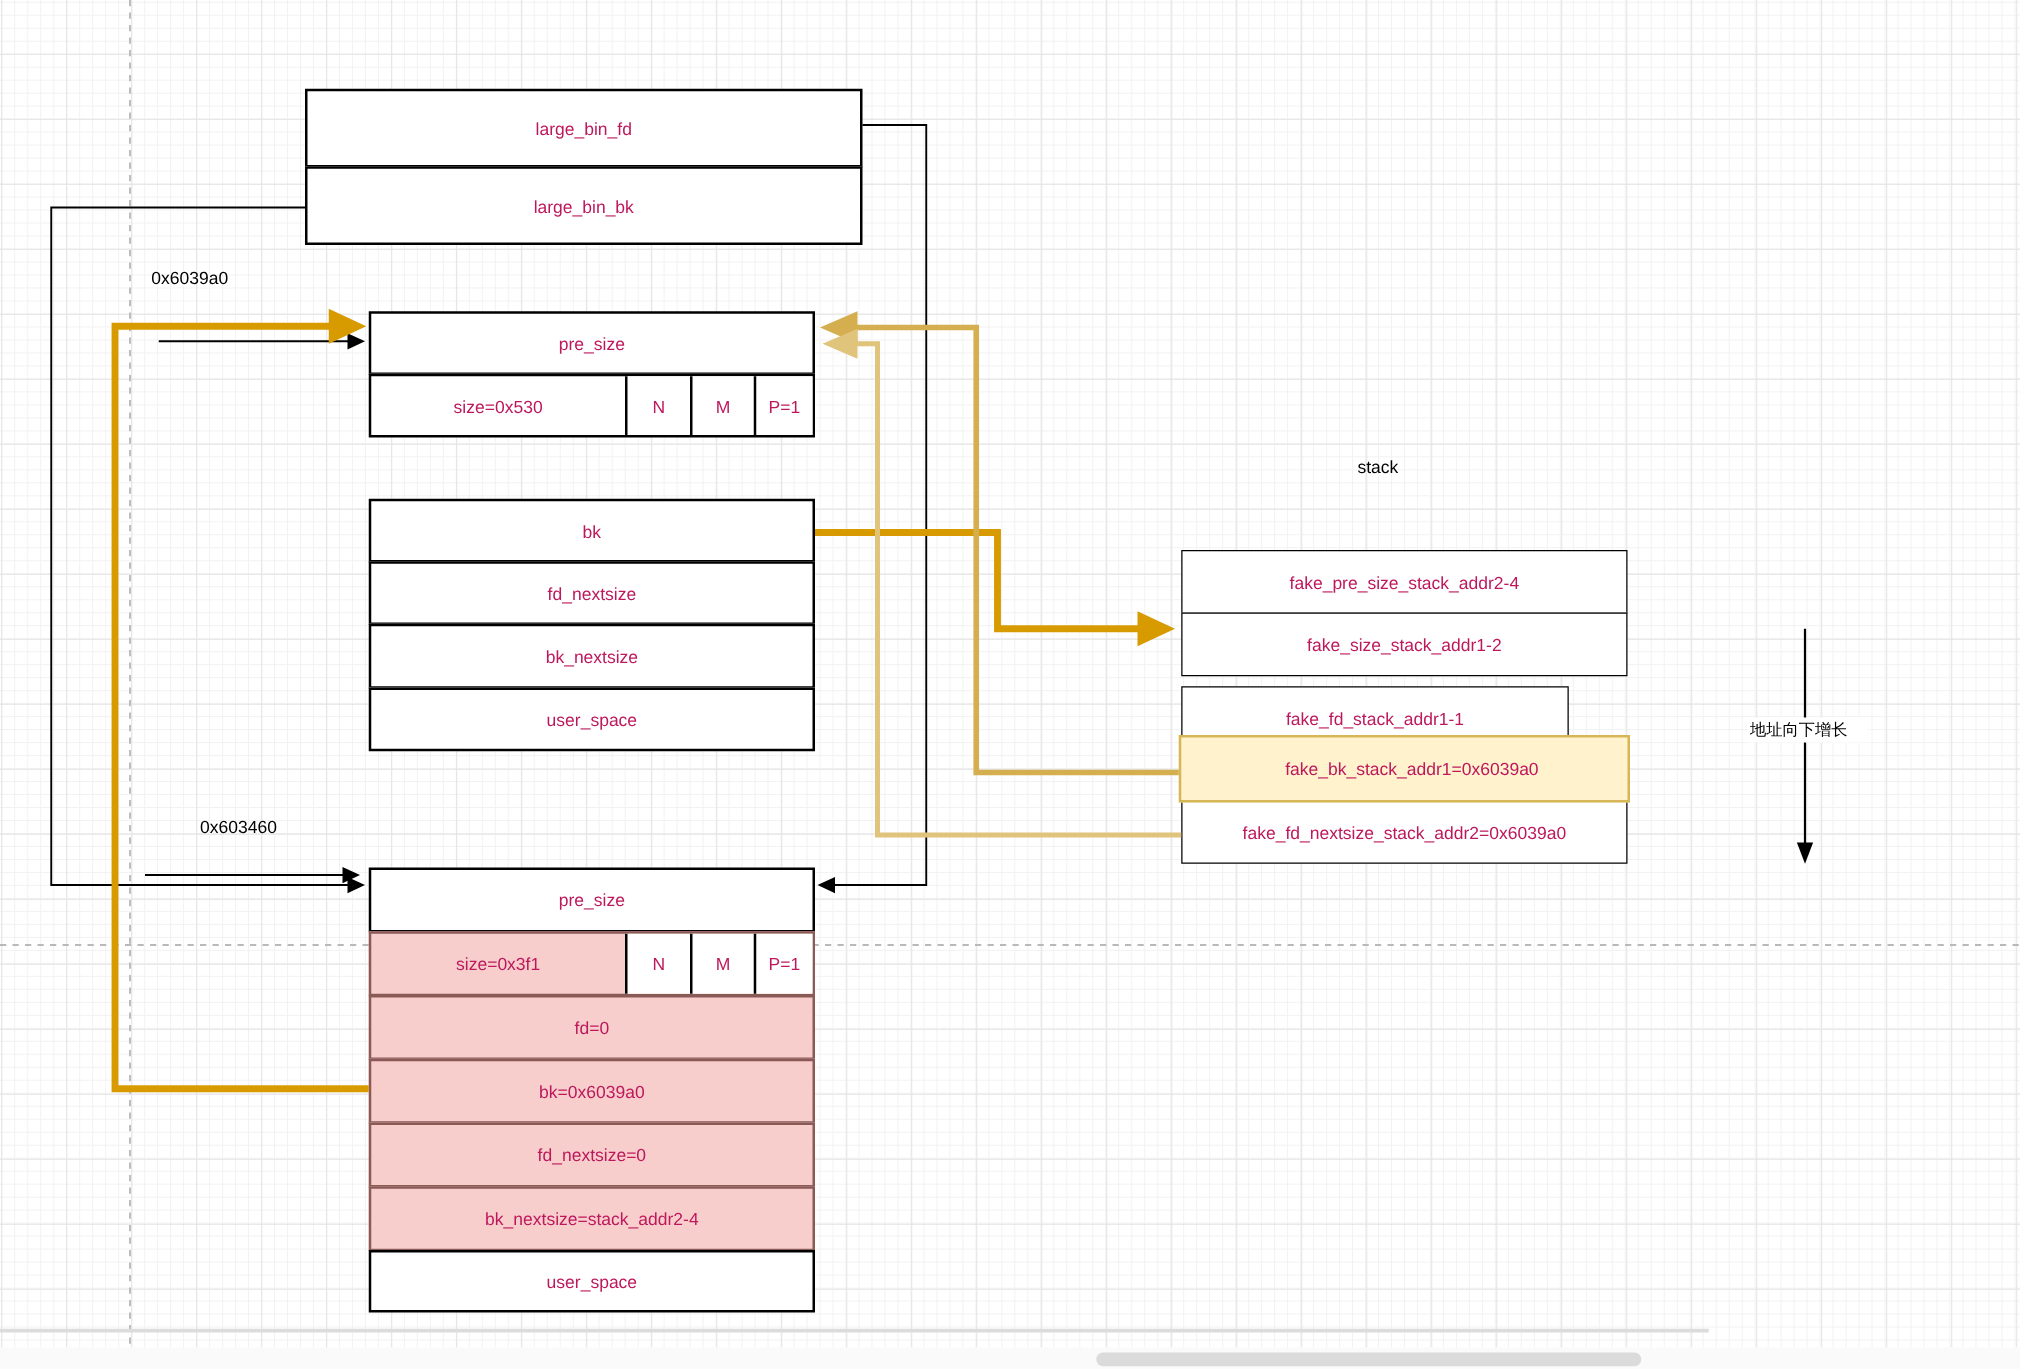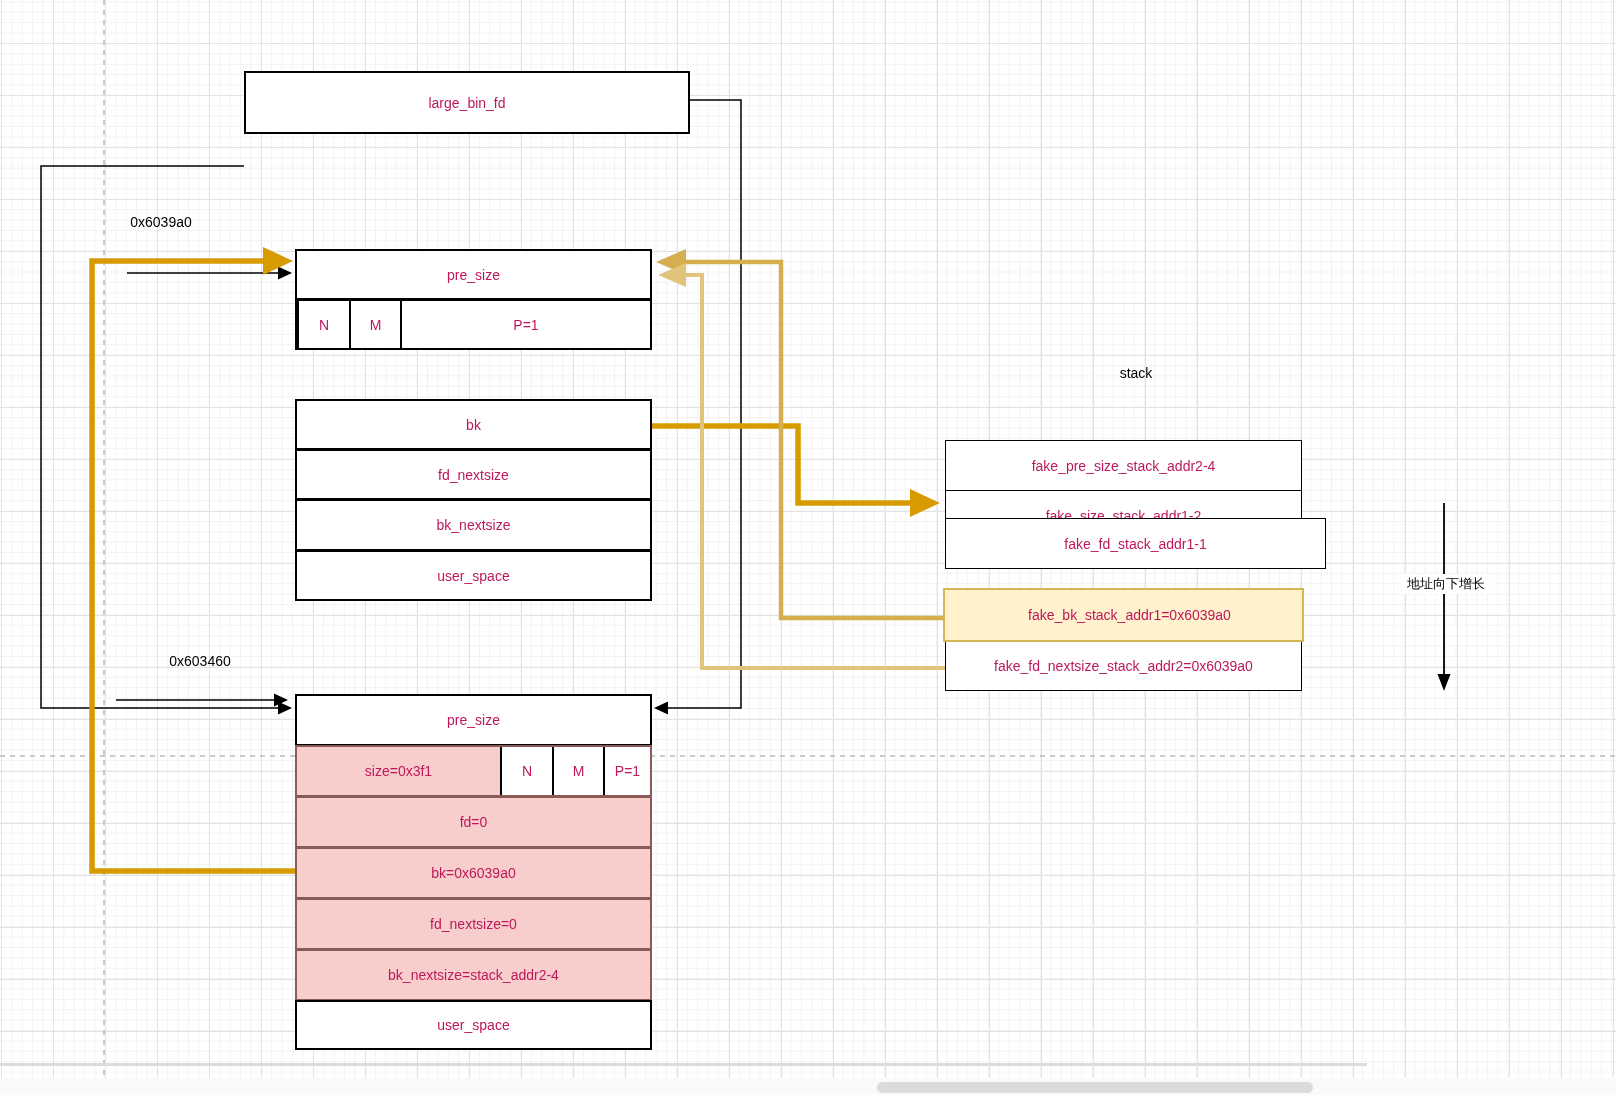--- a/index.html
+++ b/index.html
@@ -27,21 +27,21 @@
   .thin{border-width:1.5px;}
   .pink{background:#F8CECC;border-color:#8a5a57;}
   .yellowrow{background:#FFF2CC;border-color:#D6B656;z-index:3;padding-left:12px;}
   .cellrow{padding:0;justify-content:stretch;align-items:stretch;display:flex;}
   .cellrow .cell{
     box-sizing:border-box;display:flex;align-items:center;justify-content:center;
     height:100%;
   }
   .cellrow .flag{border-left:2px solid #000;background:#fff;}
   .label{
-    position:absolute;font-size:14px;color:#000;text-align:center;z-index:2;
+    position:absolute;font-size:14px;color:#000;text-align:left;z-index:2;
   }
   #addr-grow-label{
     z-index:5;background:#fff;padding:1px 2px;font-size:13px;
   }
   svg.overlay{position:absolute;left:0;top:0;z-index:4;pointer-events:none;}
   svg.under{position:absolute;left:0;top:0;z-index:1;pointer-events:none;}
   #scroll-track{
     position:absolute;left:0;top:1078px;width:1616px;height:17px;
     background:#fafafa;z-index:6;
   }
@@ -60,29 +60,35 @@
 <div id="canvas">
 
   <svg class="under" width="1616" height="1078">
     <line x1="104" y1="0" x2="104" y2="1078" stroke="#b9b9b9" stroke-width="1.5" stroke-dasharray="5,5"></line>
     <line x1="0" y1="756" x2="1616" y2="756" stroke="#b9b9b9" stroke-width="1.5" stroke-dasharray="5,5"></line>
   </svg>
 
   <div class="box" style="left:244px;top:71px;width:446px;height:63px;">
     <span>large_bin_fd</span>
   </div>
+  <div class="box" style="left:244px;top:133px;width:446px;height:63px;">
+    <span>large_bin_bk</span>
+  </div>
 
   <div class="label" style="left:121px;top:214px;width:80px;">0x6039a0</div>
   <div class="label" style="left:160px;top:653px;width:80px;">0x603460</div>
   <div class="label" style="left:1086px;top:365px;width:100px;">stack</div>
 
   <div class="box" style="left:295px;top:249px;width:357px;height:51px;">
     <span>pre_size</span>
   </div>
   <div class="box cellrow" style="left:295px;top:299px;width:357px;height:51px;">
+    <div class="cell" style="width:203px;">
+        <span>size=0x530</span>
+      </div>
     <div class="cell flag" style="width:52px;">
         <span>N</span>
       </div>
     <div class="cell flag" style="width:51px;">
         <span>M</span>
       </div>
     <div class="cell flag" style="flex:1;">
         <span>P=1</span>
       </div>
   </div>
@@ -131,21 +137,21 @@
   <div class="box" style="left:295px;top:1000px;width:357px;height:50px;">
     <span>user_space</span>
   </div>
 
   <div class="box thin" style="left:945px;top:440px;width:357px;height:51px;">
     <span>fake_pre_size_stack_addr2-4</span>
   </div>
   <div class="box thin" style="left:945px;top:490px;width:357px;height:51px;">
     <span>fake_size_stack_addr1-2</span>
   </div>
-  <div class="box thin" style="left:945px;top:518px;width:381px;height:51px;">
+  <div class="box thin" style="left:945px;top:549px;width:310px;height:51px;">
     <span>fake_fd_stack_addr1-1</span>
   </div>
   <div class="box yellowrow" style="left:943px;top:588px;width:361px;height:54px;">
     <span>fake_bk_stack_addr1=0x6039a0</span>
   </div>
   <div class="box thin" style="left:945px;top:640px;width:357px;height:51px;">
     <span>fake_fd_nextsize_stack_addr2=0x6039a0</span>
   </div>
 
   <div class="label" id="addr-grow-label" style="left:1398px;top:574px;width:92px;">地址向下增长</div>

